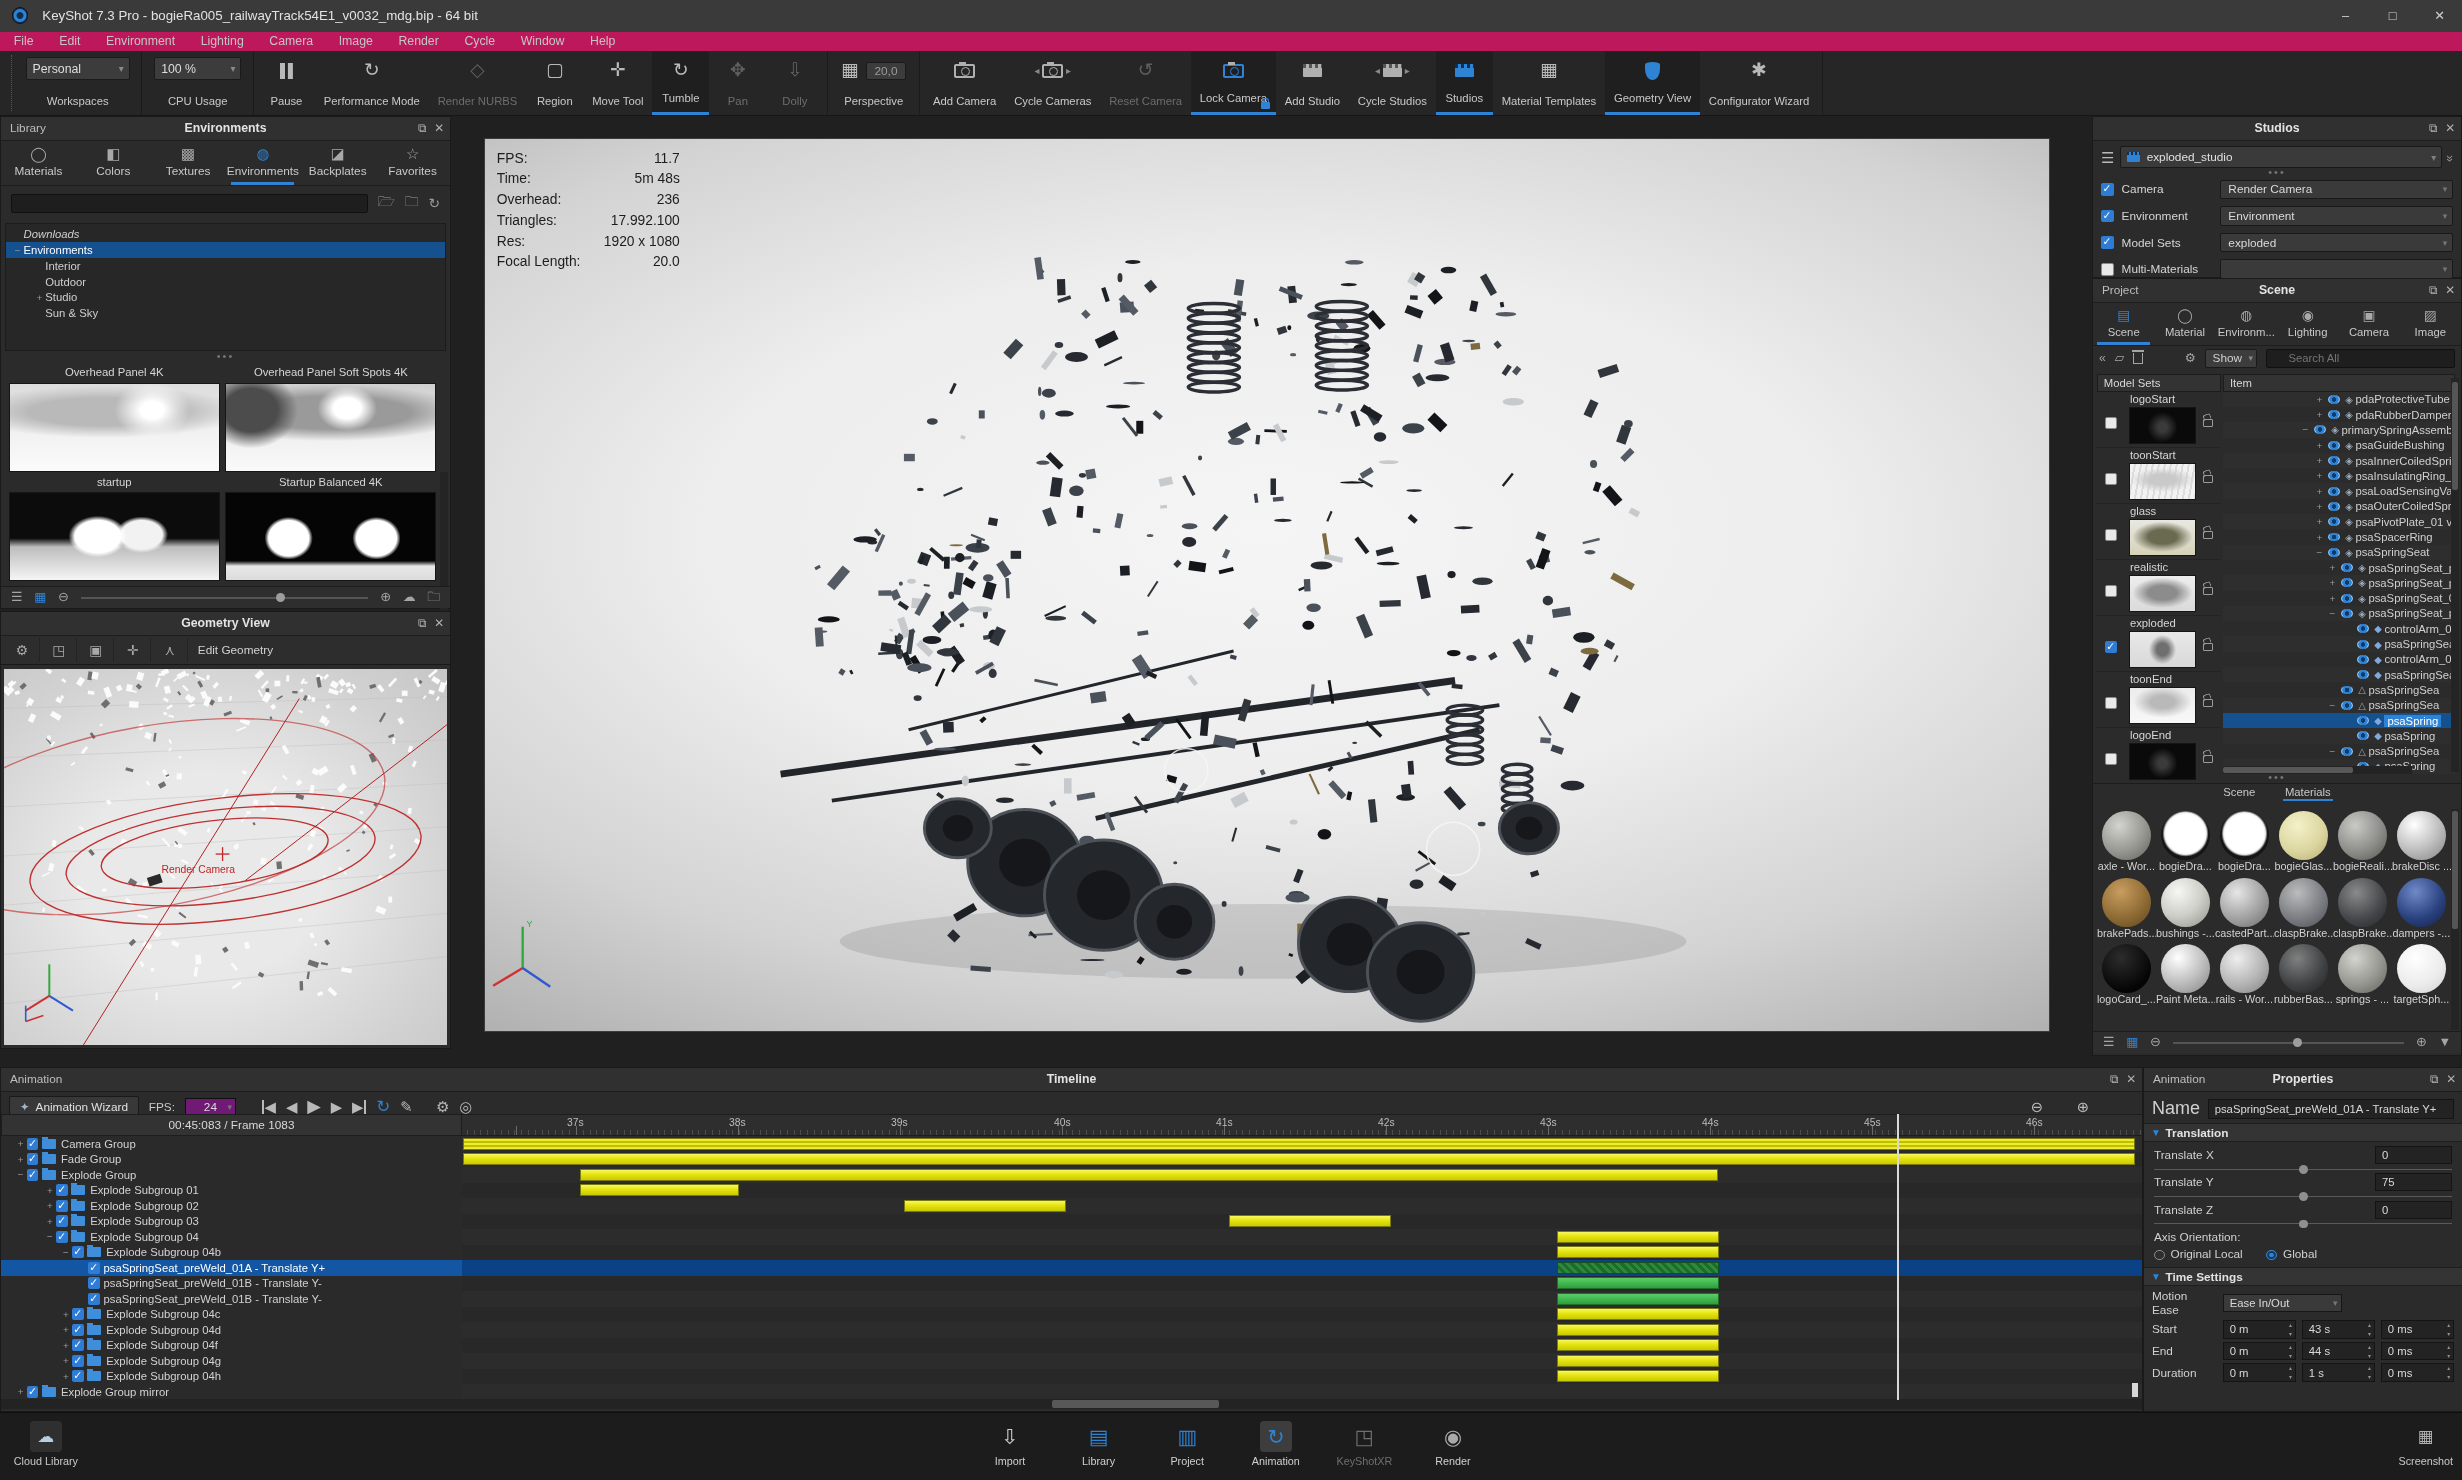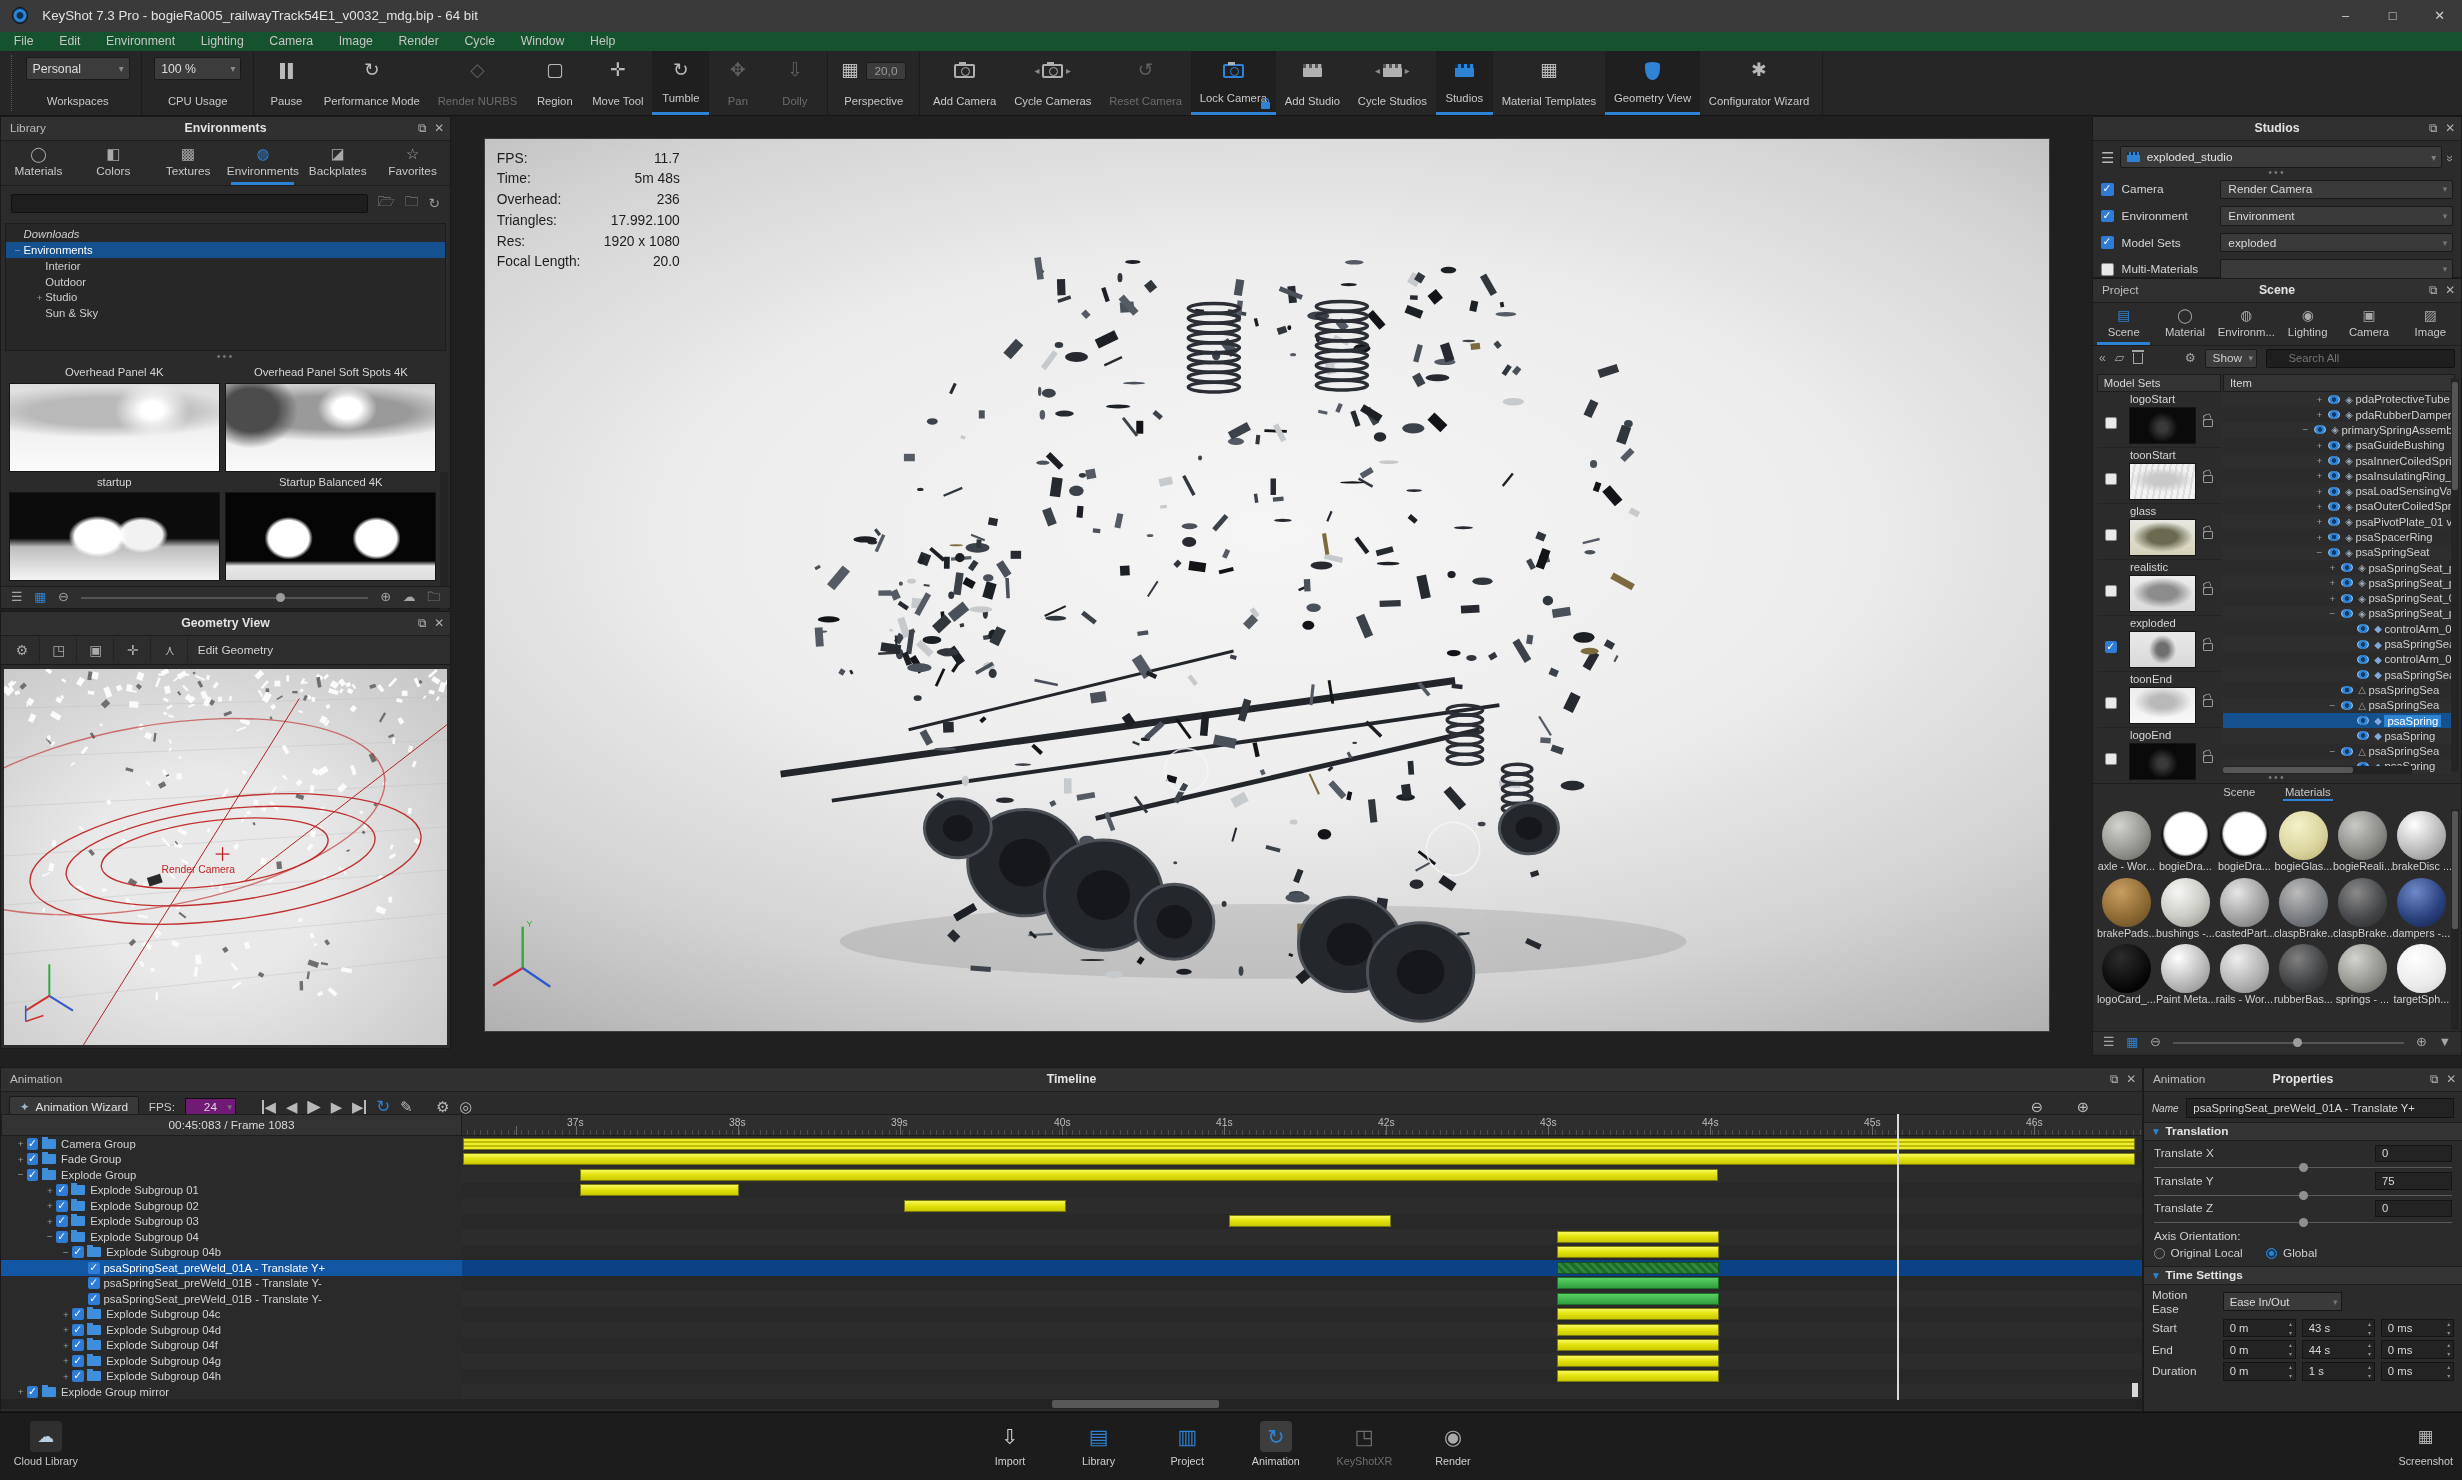--- a/index.html
+++ b/index.html
@@ -6,21 +6,21 @@
   html,body { background:#141414; }
   body { font-family:"Liberation Sans","DejaVu Sans",sans-serif; font-size:11.8px; color:#c9c9c9; }
   #app { position:relative; width:2463px; height:1481px; background:#202020; overflow:hidden; }
 
   
   #titlebar { position:absolute; left:0; top:0; width:2463px; height:31.5px; background:#3a3a3a; display:flex; align-items:center; }
   #ks-logo { width:16.7px; height:16.7px; margin-left:11.8px; border-radius:50%; background:radial-gradient(circle at 50% 50%, #0c2f52 0 3px, #2e83d4 3.9px 5.9px, #0d3d6b 6.9px); border:1px solid #111; }
   #win-title { margin-left:13.8px; font-size:13.3px; color:#e2e2e2; }
   .winbtns { position:absolute; right:0; top:0; height:31.5px; display:flex; }
   .winbtn { width:47px; height:31.5px; display:flex; align-items:center; justify-content:center; color:#cfcfcf; font-size:12.8px; }
-  #menubar { position:absolute; left:0; top:31.5px; width:2463px; height:19.7px; background:#14532d; display:flex; align-items:center; gap:25.6px; padding-left:13.8px; }
+  #menubar { position:absolute; left:0; top:31.5px; width:2463px; height:19.7px; background:#be185d; display:flex; align-items:center; gap:25.6px; padding-left:13.8px; }
   .menu-item { color:#c5c5c5; font-size:12.3px; }
 
   
   #ribbon { position:absolute; left:0; top:51px; width:2463px; height:65px; background:#262626; border-bottom:1px solid #161616; display:flex; align-items:stretch; }
   #ribbon-handle { width:9.9px; border-right:1px dotted #555; margin:3.9px 2px; }
   .rgrp { display:flex; align-items:stretch; border-right:1px solid #1b1b1b; padding:0 3.9px; }
   .rdrop-wrap { display:flex; flex-direction:column; align-items:center; justify-content:space-between; padding:5.9px 7.9px 3.9px; }
   .rdrop { width:104px; height:23.6px; background:#3c3c3c; border:1px solid #1a1a1a; border-radius:2px; display:flex; align-items:center; padding:0 5.9px; color:#dedede; font-size:12.3px; position:relative; }
   .rdrop::after { content:"▾"; position:absolute; right:4.9px; color:#8a8a8a; font-size:9.9px; }
   .rdrop.small { width:87px; }
@@ -209,21 +209,21 @@
   .bar.green { background:linear-gradient(180deg,#58d063,#2f9e3e); border-color:#1d6f2a; }
   .bar.gdark { background:repeating-linear-gradient(45deg,#2c8a38 0 3px,#1e6b2b 3px 5.9px); border-color:#134f1f; }
   #tl-playhead { position:absolute; top:46px; width:2px; height:286px; background:#d9d9d9; z-index:5; }
   #tl-hscroll { position:absolute; left:0; right:0; bottom:2px; height:9.9px; background:#232323; }
   #tl-hscroll .hthumb { position:absolute; top:1px; height:7.9px; background:#585858; border-radius:2px; }
   .endmark { position:absolute; right:3.9px; bottom:13.8px; width:5.9px; height:13.8px; background:#d8d8d8; }
 
   
   #props { position:absolute; left:2143px; top:1067px; width:320px; height:345px; background:#2b2b2b; border:1px solid #1a1a1a; }
   .name-row { display:flex; align-items:center; gap:7.9px; padding:6.9px 7.9px 3.9px; }
-  .name-row .nlbl { font-size:10px; color:#d0d0d0;font-style:italic; }
+  .name-row .nlbl { font-size:18px; color:#d0d0d0; }
   .namefield { flex:1; height:19.7px; background:#232323; border:1px solid #141414; display:flex; align-items:center; padding:0 5.9px; color:#dadada; font-size:11.3px; white-space:nowrap; overflow:hidden; }
   .sechdr { height:18.7px; background:#343434; border-top:1px solid #1e1e1e; border-bottom:1px solid #1e1e1e; display:flex; align-items:center; gap:4.9px; padding:0 6.9px; font-weight:bold; font-size:11.8px; color:#e2e2e2; }
   .sechdr .chv { color:#2e83d4; font-size:9.9px; }
   .slrow { padding:3.9px 9.9px 0; }
   .slrow .top { display:flex; justify-content:space-between; align-items:center; }
   .slrow .tlbl { font-size:11.8px; color:#d0d0d0; }
   .valbox { width:77px; height:17.7px; background:#232323; border:1px solid #141414; color:#dadada; display:flex; align-items:center; padding:0 5.9px; font-size:11.3px; }
   .sltrack { margin-top:4.9px; height:1px; background:#5a5a5a; position:relative; }
   .sltrack .sdot { position:absolute; top:-3.9px; left:50%; width:8.9px; height:8.9px; margin-left:-3.9px; border-radius:50%; background:#8f8f8f; }
   .axisrow { padding:5.9px 9.9px 0; font-size:11.8px; color:#d0d0d0; }

